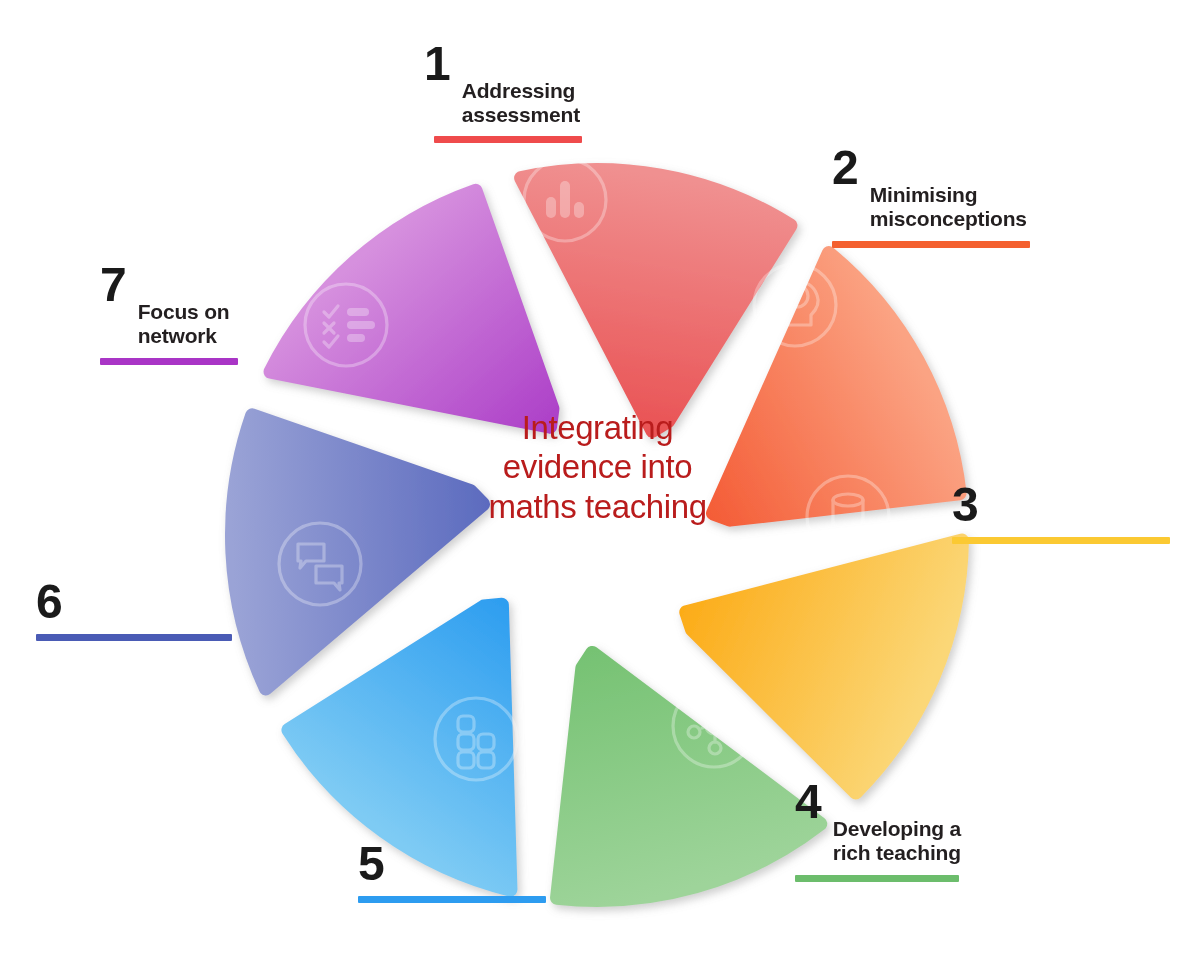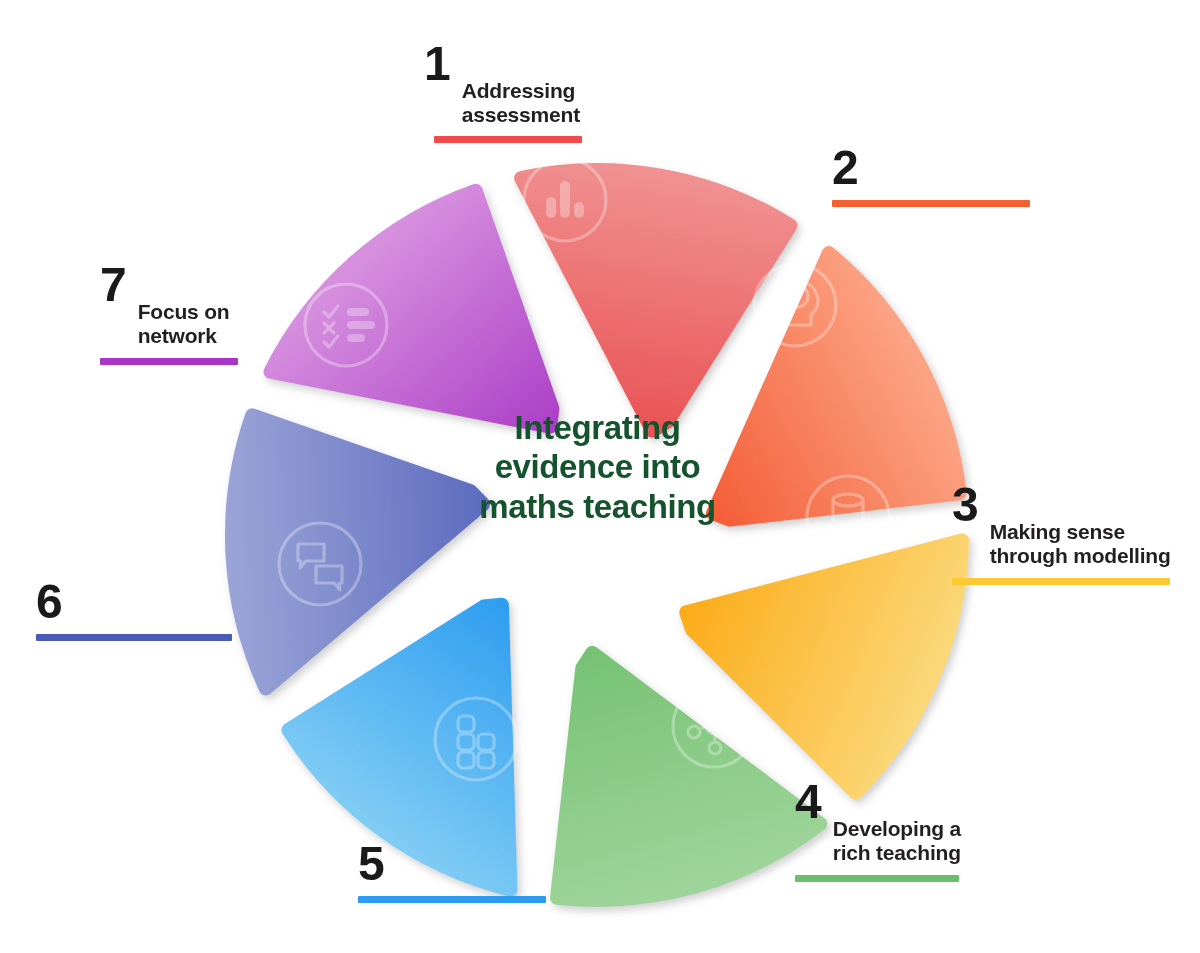--- a/index.html
+++ b/index.html
@@ -13,25 +13,25 @@
   #stage{position:absolute;inset:0;}
   svg.wheel{position:absolute;left:0;top:0;width:1200px;height:953px;}
 
   
   .center-title{
     position:absolute;
     left:455px; top:408px;
     width:285px;
     text-align:center;
     font-family:"Liberation Sans", sans-serif;
-    font-weight:700;
+    font-weight:400;
     font-size:33px;
     line-height:1.19;
     letter-spacing:-0.4px;
-    color:#14532d;
+    color:#b91c1c;
     white-space:pre-line;
   }
 
   
   .label{position:absolute;}
   .label .row{display:flex;align-items:flex-start;}
   .label .num{
     font-family:"Liberation Sans", sans-serif;
     font-weight:700;
     font-size:48px;
@@ -210,29 +210,29 @@
       <div class="num">1</div>
       <div class="txt">Addressing
 assessment</div>
     </div>
     <div class="rule" style="background: rgb(239, 75, 76);"></div>
   </div>
 
   <div class="label lbl-right" id="label-2">
     <div class="row">
       <div class="num">2</div>
+      <div class="txt">Minimising
+misconceptions</div>
     </div>
     <div class="rule" style="background: rgb(244, 96, 47);"></div>
   </div>
 
   <div class="label lbl-right" id="label-3">
     <div class="row">
       <div class="num">3</div>
-      <div class="txt">Making sense
-through modelling</div>
     </div>
     <div class="rule" style="background: rgb(251, 201, 50);"></div>
   </div>
 
   <div class="label lbl-right" id="label-4">
     <div class="row">
       <div class="num">4</div>
       <div class="txt">Developing a
 rich teaching</div>
     </div>

